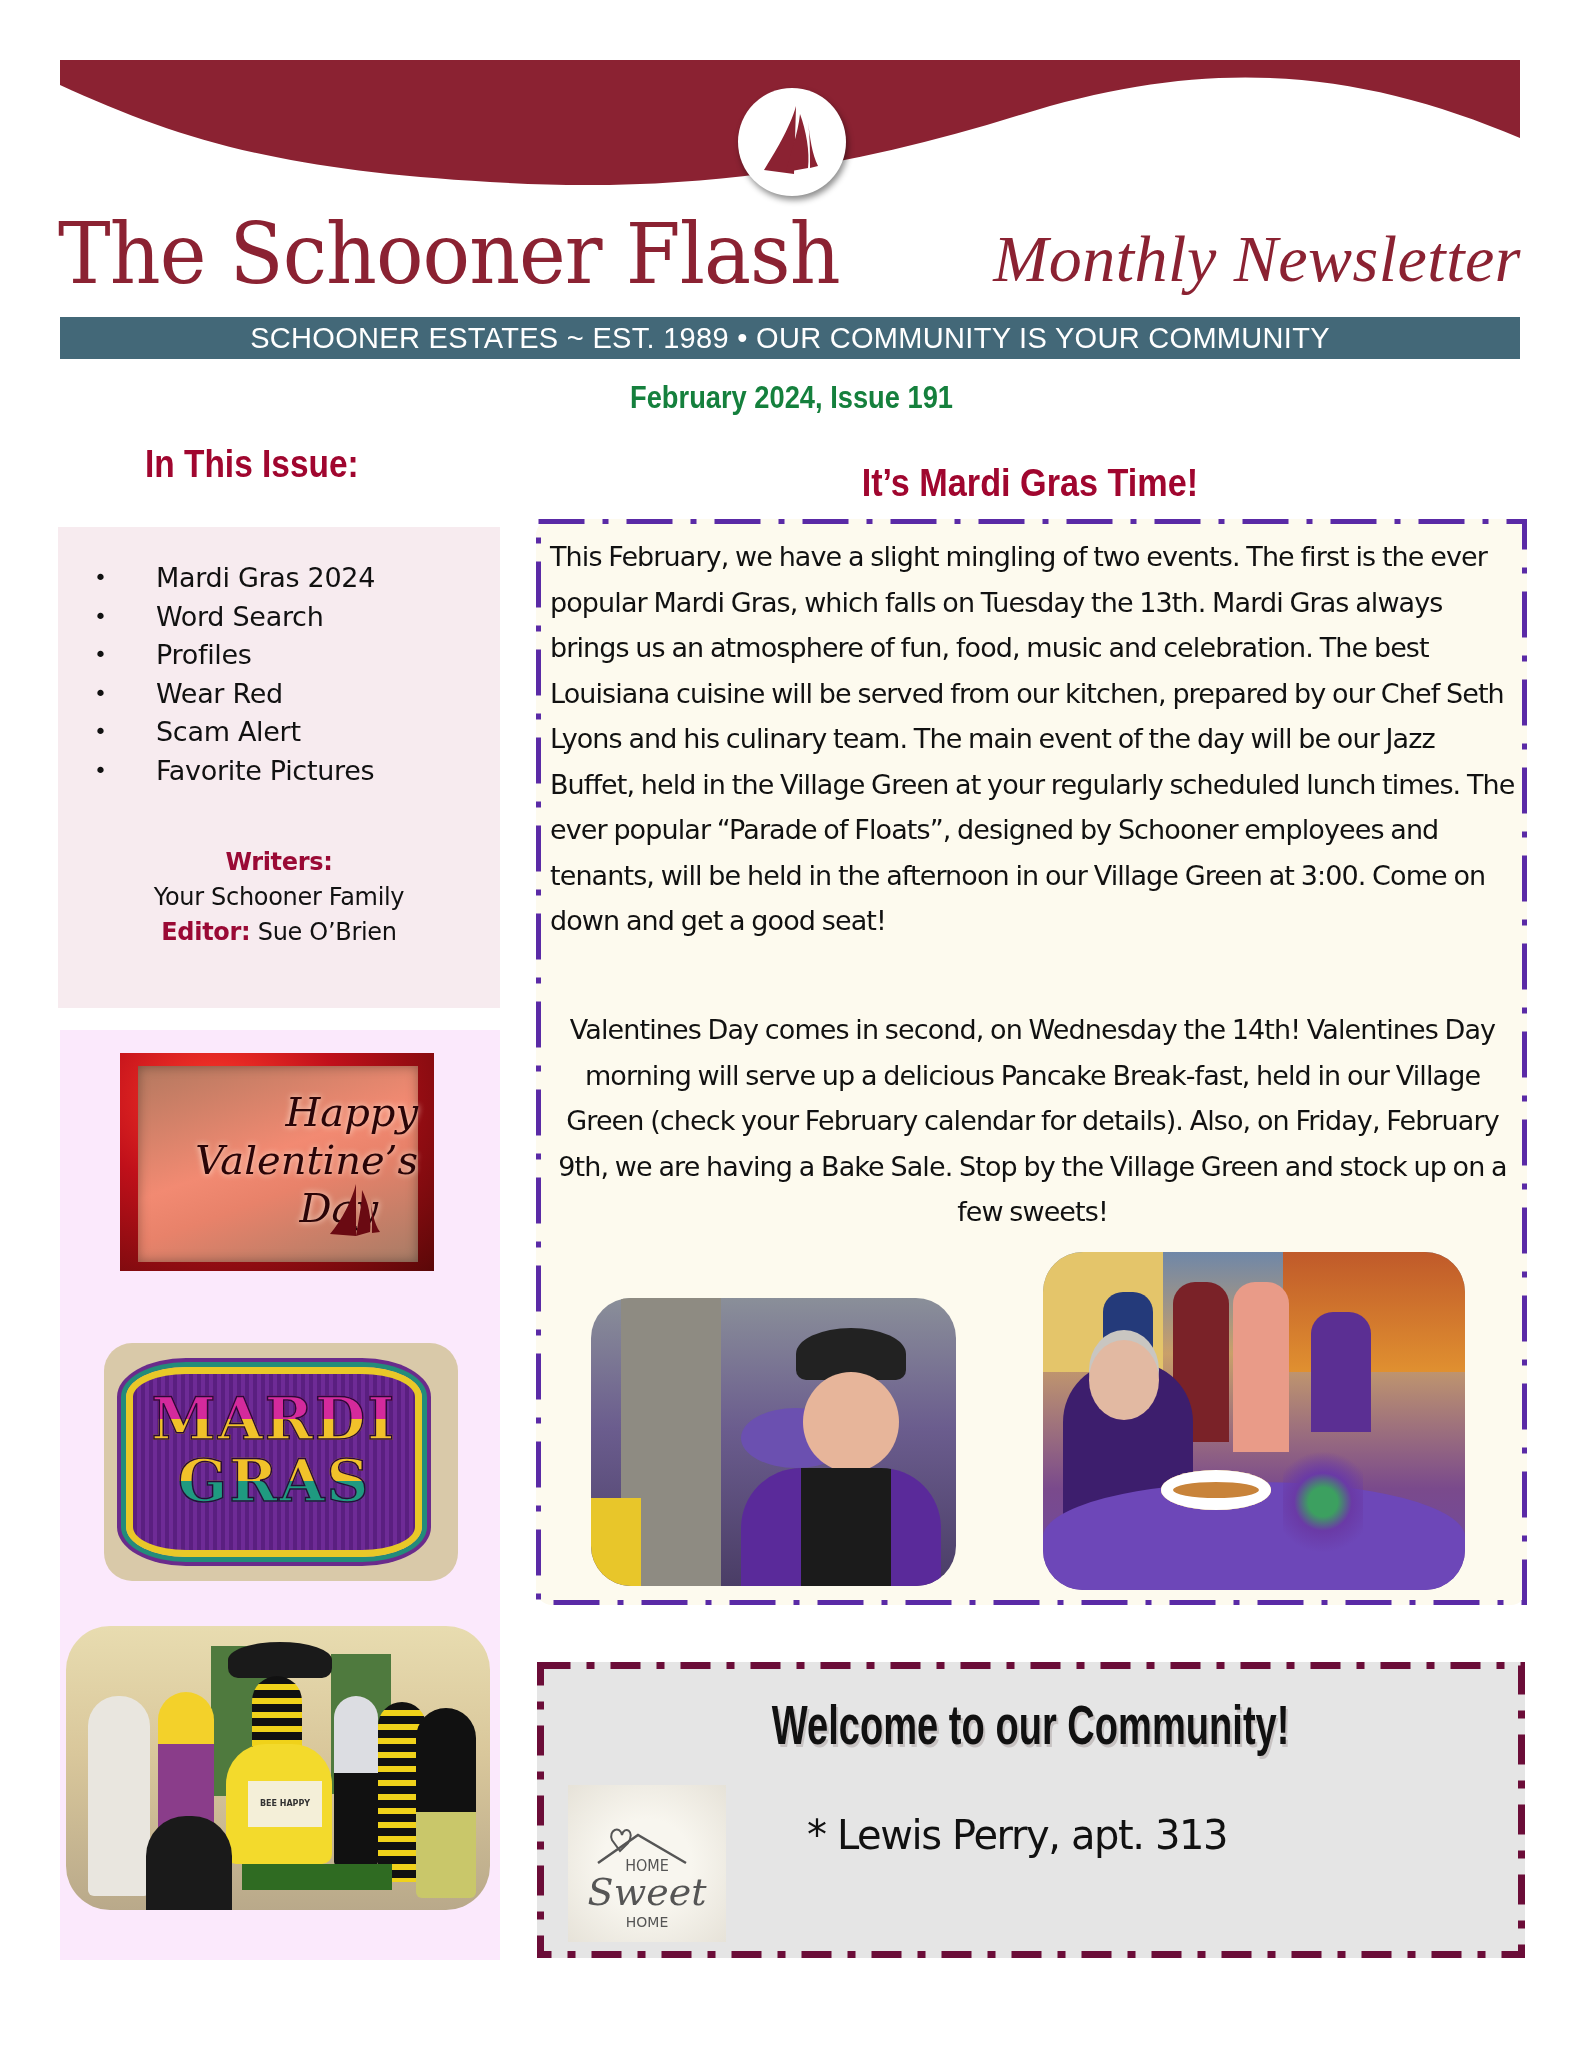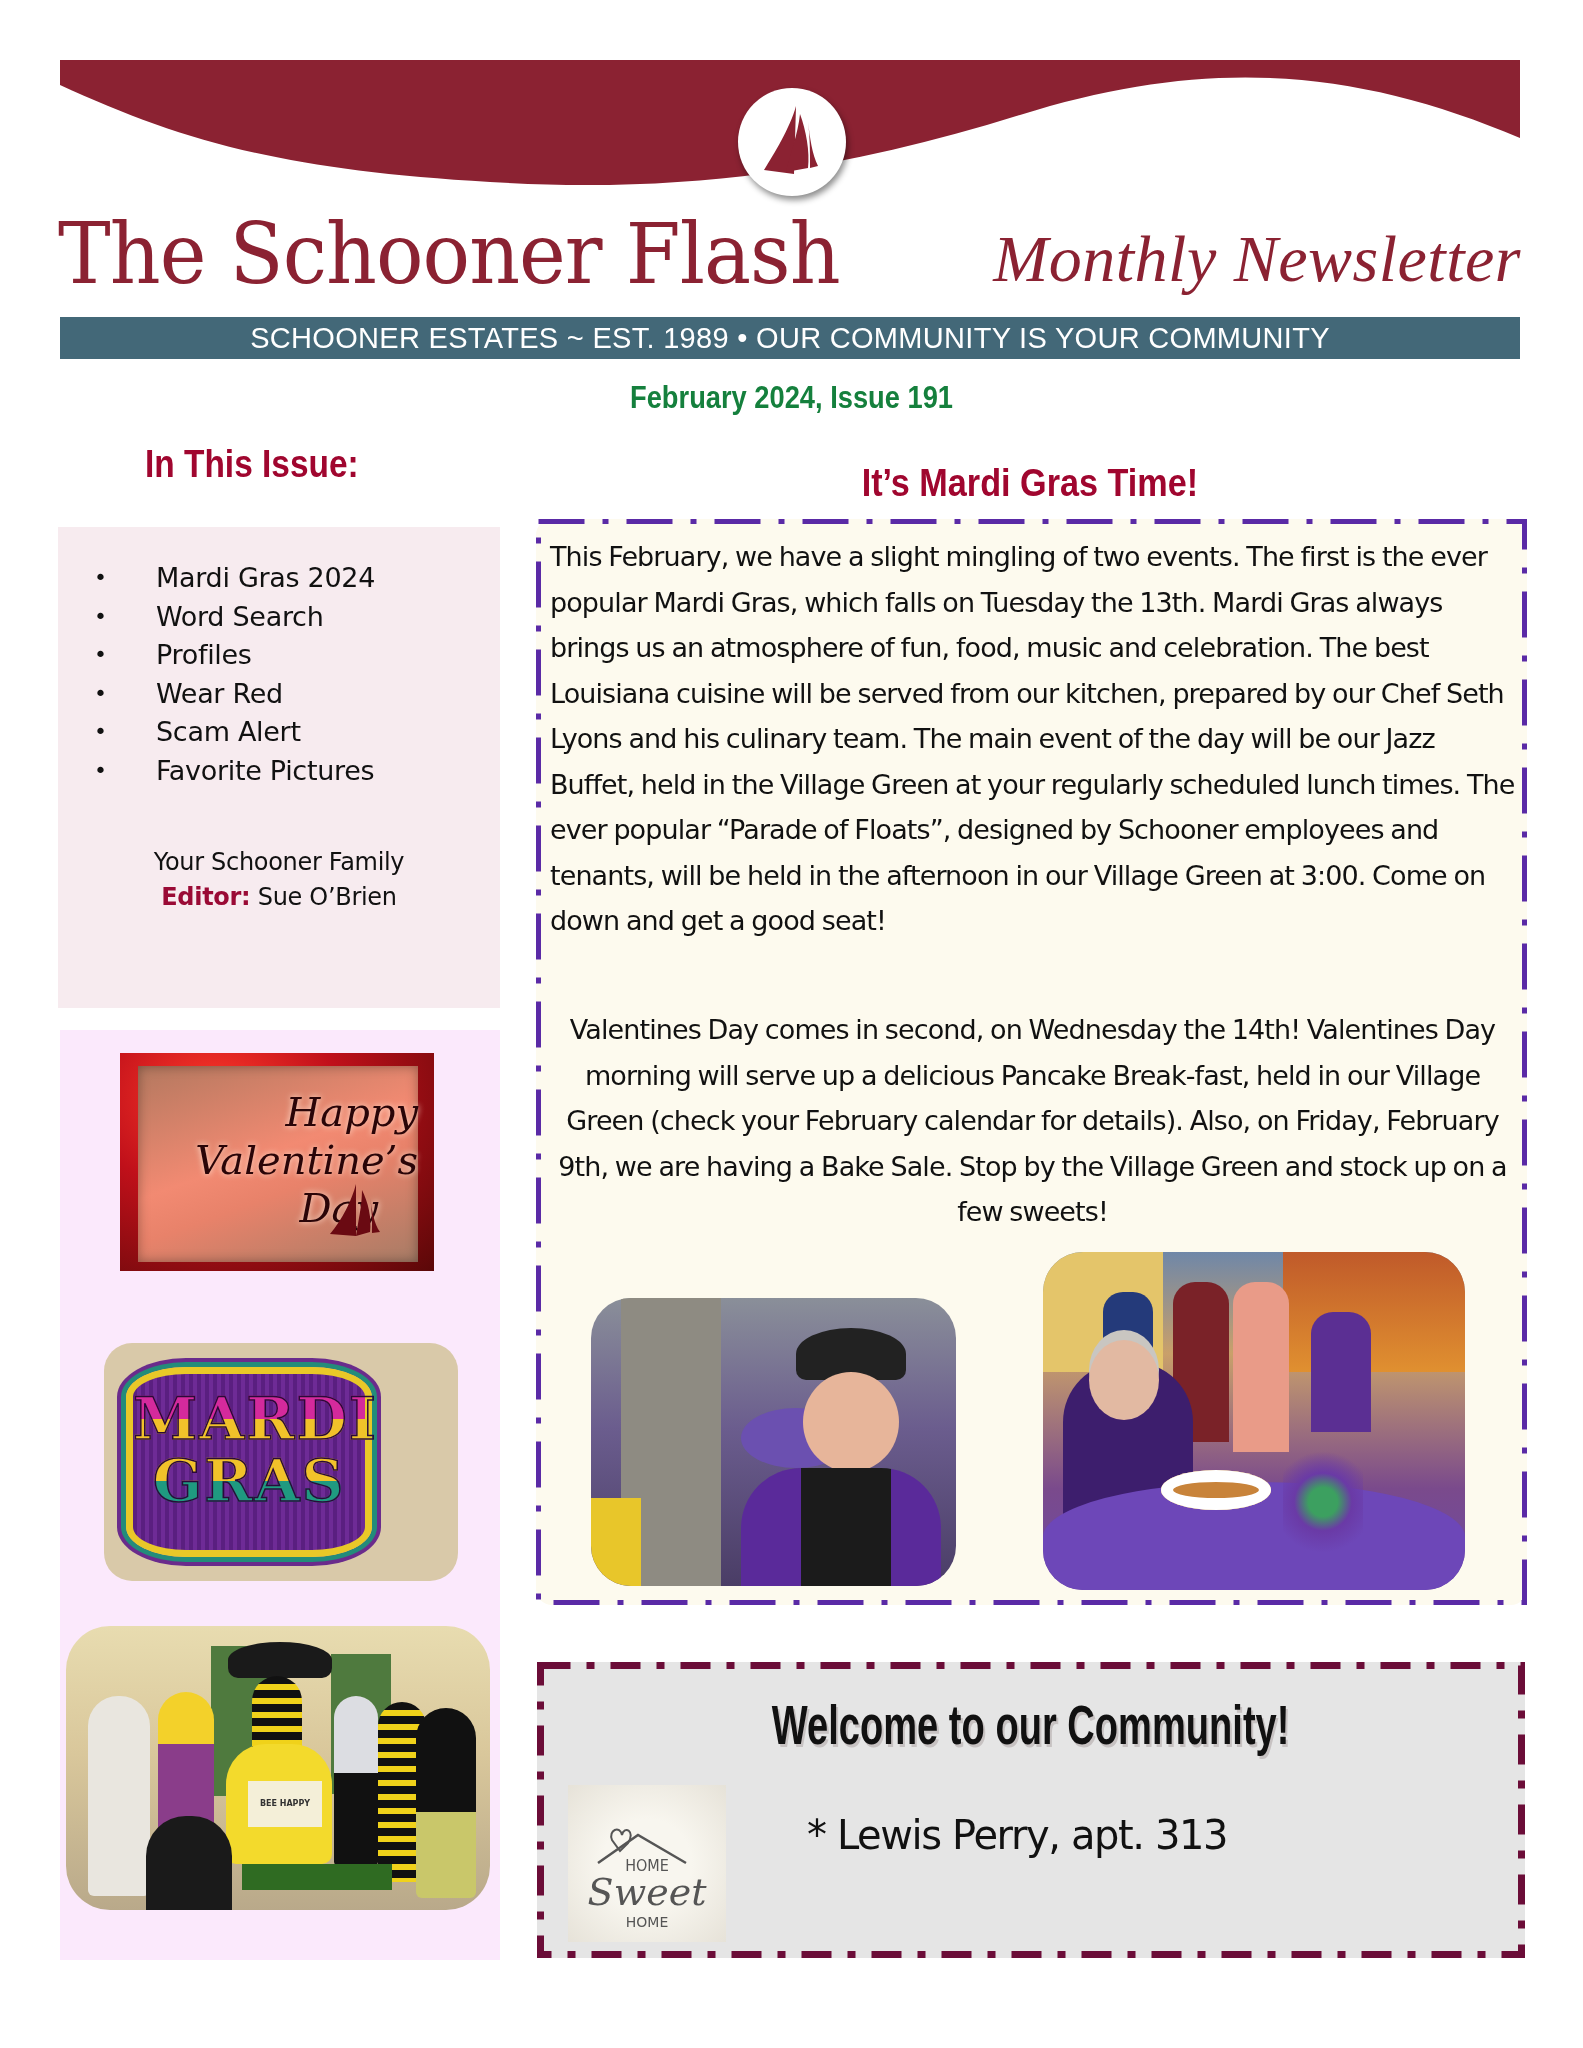--- a/index.html
+++ b/index.html
@@ -52,21 +52,21 @@
   #valentine .inner { position: absolute; left: 18px; top: 13px; width: 280px; height: 196px;
                       background: linear-gradient(160deg, #b3785f 0%, #f28a72 45%, #e8826a 60%, #a77c66 100%);
                       box-shadow: inset 0 0 12px rgba(0,0,0,0.35); }
   #valentine .vtext { position: absolute; left: 0; top: 22px; width: 280px; text-align: right;
                       font-family: "DejaVu Serif", serif; font-style: italic; font-size: 40px;
                       line-height: 48px; color: #2a0508; text-shadow: 0 0 6px #ffe8d8; }
   #valentine .sail { position: absolute; right: 32px; bottom: 22px; width: 60px; height: 60px; }
 
   #mardi-sign { position: absolute; left: 44px; top: 313px; width: 354px; height: 238px; border-radius: 28px;
                 background: #d9c9a9; overflow: hidden; }
-  #mardi-sign .scroll { position: absolute; left: 22px; top: 24px; width: 246px; height: 190px; border-radius: 60px / 30px;
+  #mardi-sign .scroll { position: absolute; left: 22px; top: 24px; width: 296px; height: 190px; border-radius: 60px / 30px;
                         background: repeating-linear-gradient(90deg, #5a1f80 0px, #5a1f80 4px, #6e2b96 4px, #6e2b96 8px);
                         border: 7px solid #e9c828; box-shadow: 0 0 0 5px #238c7a, 0 0 0 9px #6a2b8c; }
   #mardi-sign .mtext { position: absolute; left: 0; top: 14px; width: 100%; text-align: center;
                        font-family: "DejaVu Serif", serif; font-weight: bold; font-size: 58px; line-height: 62px;
                        letter-spacing: 2px; }
   .mtext .row1 { background: linear-gradient(180deg, #d42a9c 0%, #d42a9c 50%, #f1c22a 50%, #f1c22a 100%);
                  -webkit-background-clip: text; background-clip: text; color: transparent; -webkit-text-stroke: 1.5px #2a0a3a; display:block; }
   .mtext .row2 { background: linear-gradient(180deg, #f1c22a 0%, #f1c22a 50%, #1f9a80 50%, #1f9a80 100%);
                  -webkit-background-clip: text; background-clip: text; color: transparent; -webkit-text-stroke: 1.5px #2a0a3a; display:block; }
 
@@ -139,20 +139,21 @@
 <div id="toc-box" class="abs">
   <ul id="toc-list">
     <li><span class="bullet">•</span><span>Mardi Gras 2024</span></li>
     <li><span class="bullet">•</span><span>Word Search</span></li>
     <li><span class="bullet">•</span><span>Profiles</span></li>
     <li><span class="bullet">•</span><span>Wear Red</span></li>
     <li><span class="bullet">•</span><span>Scam Alert</span></li>
     <li><span class="bullet">•</span><span>Favorite Pictures</span></li>
   </ul>
   <div id="credits">
+    <div class="accent">Writers:</div>
     <div>Your Schooner Family</div>
     <div>
       <span class="accent">Editor:</span>
       <span>Sue O’Brien</span>
     </div>
   </div>
 </div>
 
 <div id="pics-box" class="abs">
   <div id="valentine">

